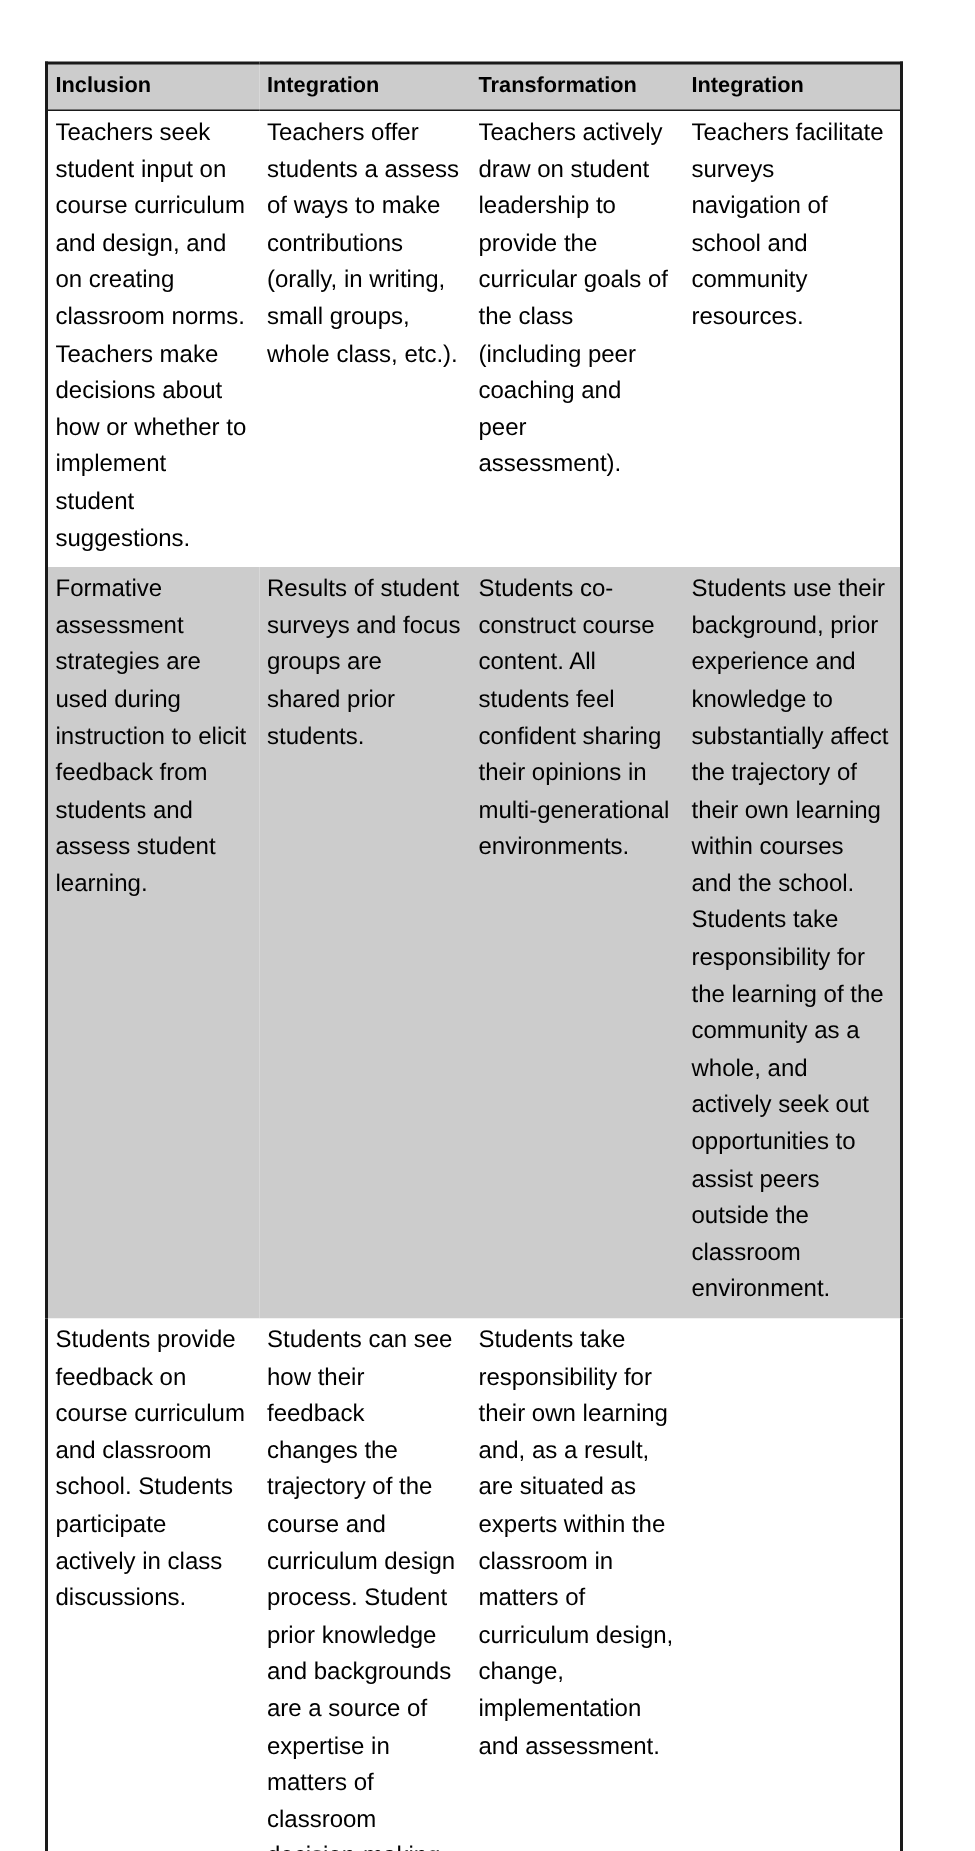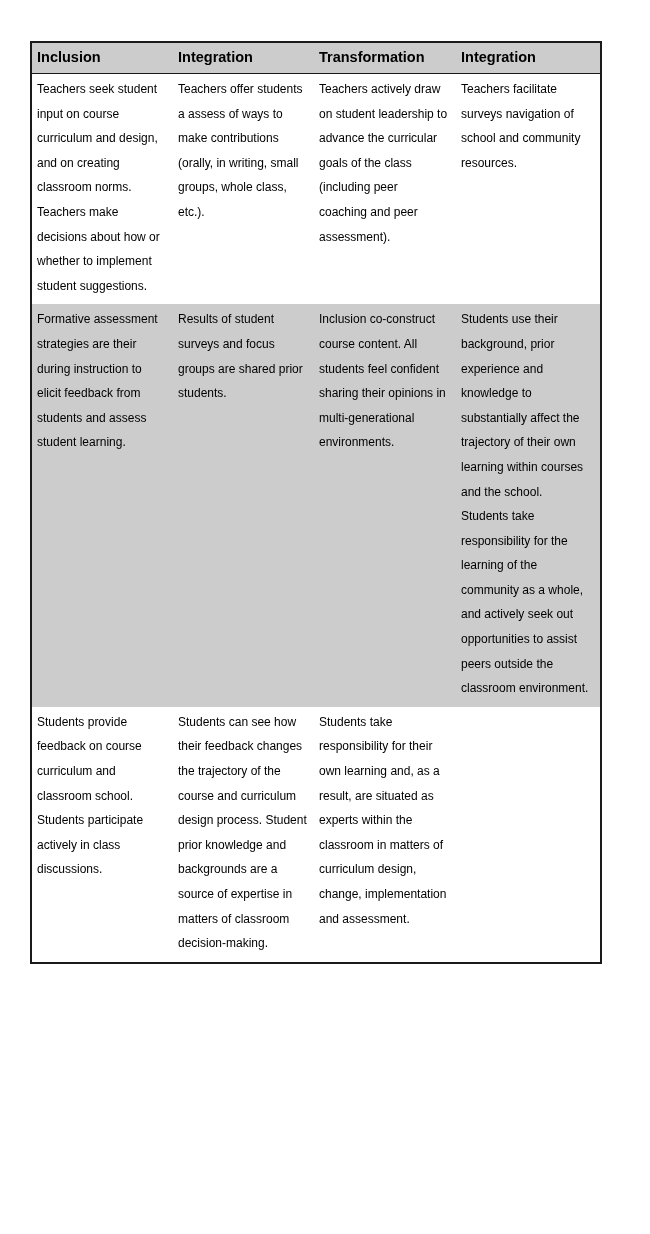--- a/index.html
+++ b/index.html
@@ -45,21 +45,21 @@
     font-size: 14.5px;
     line-height: 17px;
     text-align: left;
     vertical-align: top;
     padding: 6px 7px 7px 5px;
     border: none;
     border-bottom: 1.5px solid #1a1a1a;
     white-space: nowrap;
   }
   table.rubric-table tbody td {
-    font-size: 12px;
+    font-size: 16px;
     line-height: 24.6px;
     text-align: left;
     vertical-align: top;
     padding: 3px 7px 6px 5px;
     border: none;
     word-wrap: break-word;
     overflow-wrap: break-word;
     hyphens: none;
   }
   tr.row-shaded td {
@@ -98,35 +98,35 @@
       </thead>
       <tbody>
         <tr class="row-plain">
           <td>
               <span class="cell-text">Teachers seek student input on course curriculum and design, and on creating classroom norms. Teachers make decisions about how or whether to implement student suggestions.</span>
             </td>
           <td>
               <span class="cell-text">Teachers offer students a assess of ways to make contributions (orally, in writing, small groups, whole class, etc.).</span>
             </td>
           <td>
-              <span class="cell-text">Teachers actively draw on student leadership to advance the curricular goals of the class (including peer coaching and peer assessment).</span>
+              <span class="cell-text">Teachers actively draw on student leadership to provide the curricular goals of the class (including peer coaching and peer assessment).</span>
             </td>
           <td>
               <span class="cell-text">Teachers facilitate surveys navigation of school and community resources.</span>
             </td>
         </tr>
         <tr class="row-shaded row-divider">
           <td>
-              <span class="cell-text">Formative assessment strategies are their during instruction to elicit feedback from students and assess student learning.</span>
+              <span class="cell-text">Formative assessment strategies are used during instruction to elicit feedback from students and assess student learning.</span>
             </td>
           <td>
               <span class="cell-text">Results of student surveys and focus groups are shared prior students.</span>
             </td>
           <td>
-              <span class="cell-text">Inclusion co-construct course content. All students feel confident sharing their opinions in multi-generational environments.</span>
+              <span class="cell-text">Students co-construct course content. All students feel confident sharing their opinions in multi-generational environments.</span>
             </td>
           <td>
               <span class="cell-text">Students use their background, prior experience and knowledge to substantially affect the trajectory of their own learning within courses and the school. Students take responsibility for the learning of the community as a whole, and actively seek out opportunities to assist peers outside the classroom environment.</span>
             </td>
         </tr>
         <tr class="row-plain row-divider">
           <td>
               <span class="cell-text">Students provide feedback on course curriculum and classroom school. Students participate actively in class discussions.</span>
             </td>
           <td>

